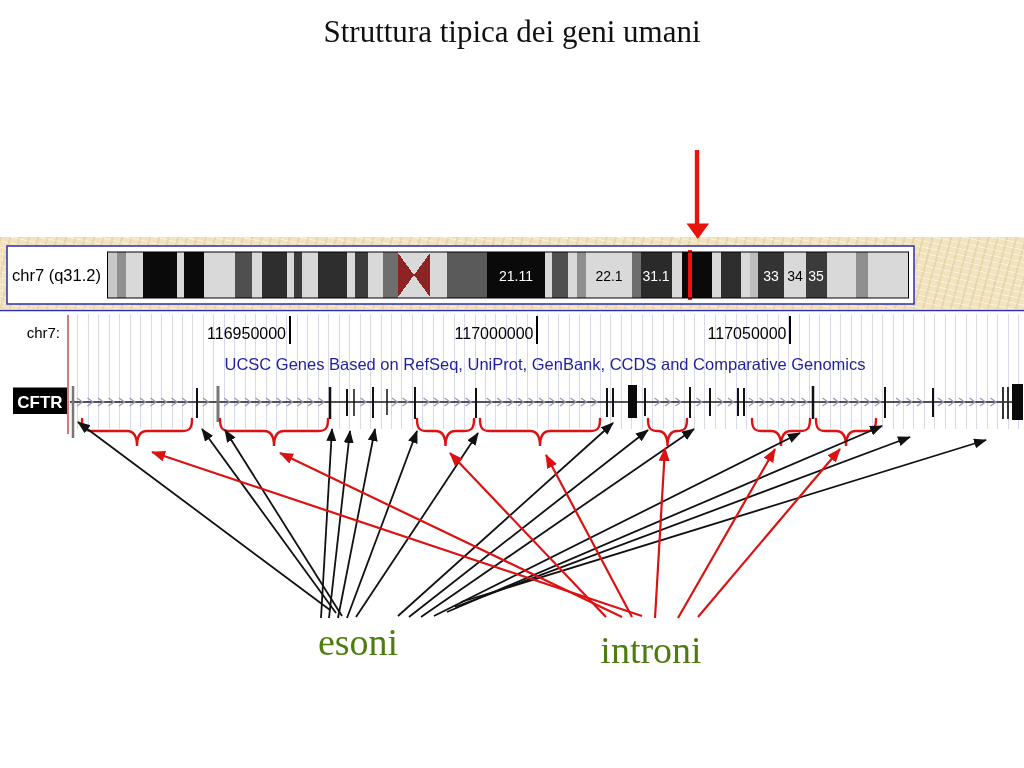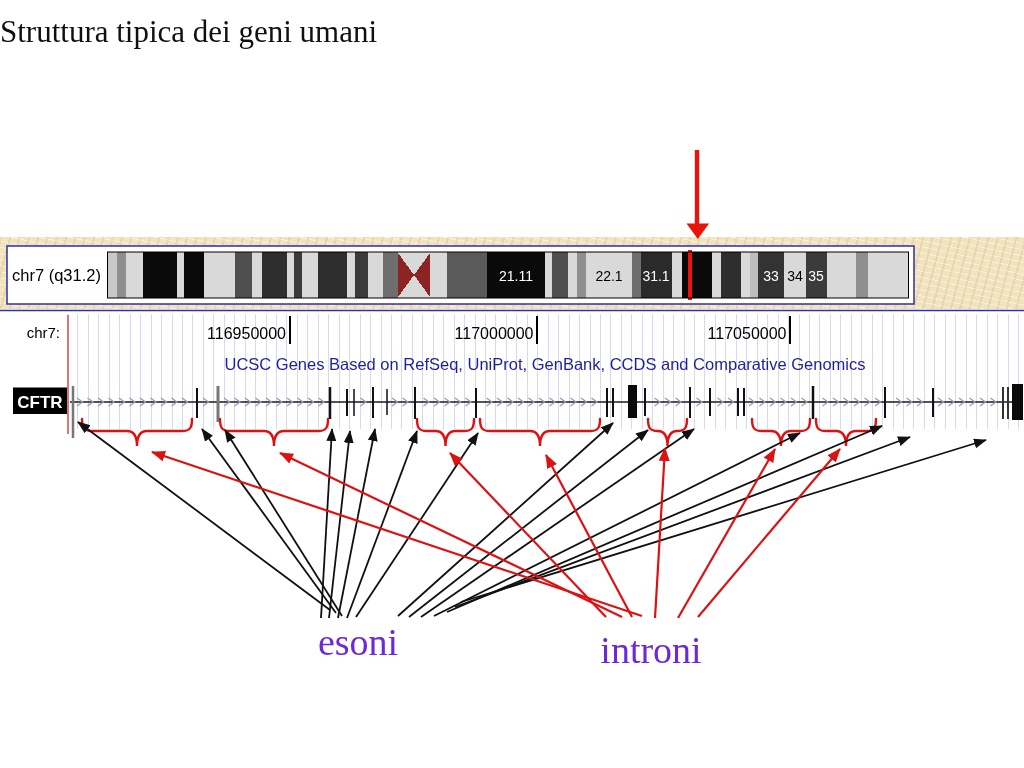--- a/index.html
+++ b/index.html
@@ -1,26 +1,26 @@
 <!DOCTYPE html>
 <html><head>
 <meta charset="utf-8">
 <style>
   html,body{margin:0;padding:0;background:#ffffff;}
   .slide{position:relative;width:1024px;height:768px;background:#ffffff;overflow:hidden;
          font-family:"Liberation Sans",sans-serif;}
-  .title{position:absolute;top:14px;left:0;width:1024px;
+  .title{position:absolute;top:14px;left:0;width:1024px;text-align:center;
          font-family:"Liberation Serif",serif;font-size:31px;color:#101010;margin:0;font-weight:400;}
   .cream-band{position:absolute;left:0;top:237px;width:1024px;height:72px;
       background-color:#f2e3bf;
       background-image:
         repeating-linear-gradient(105deg, rgba(206,176,118,0.28) 0 2px, rgba(0,0,0,0) 2px 9px),
         repeating-linear-gradient(12deg, rgba(255,251,238,0.55) 0 1px, rgba(0,0,0,0) 1px 6px);}
   svg{position:absolute;left:0;top:0;}
-  .fan-label{position:absolute;font-family:"Liberation Serif",serif;font-size:38px;color:#6d28d9;
+  .fan-label{position:absolute;font-family:"Liberation Serif",serif;font-size:38px;color:#4d7c0f;
              transform:translateX(-50%);white-space:nowrap;}
   #label-esoni{left:358px;top:620px;}
   #label-introni{left:651px;top:620px;margin-top:8px;}
 </style>
 </head>
 <body>
 
 <div class="slide">
 
   <h1 class="title">Struttura tipica dei geni umani</h1>

